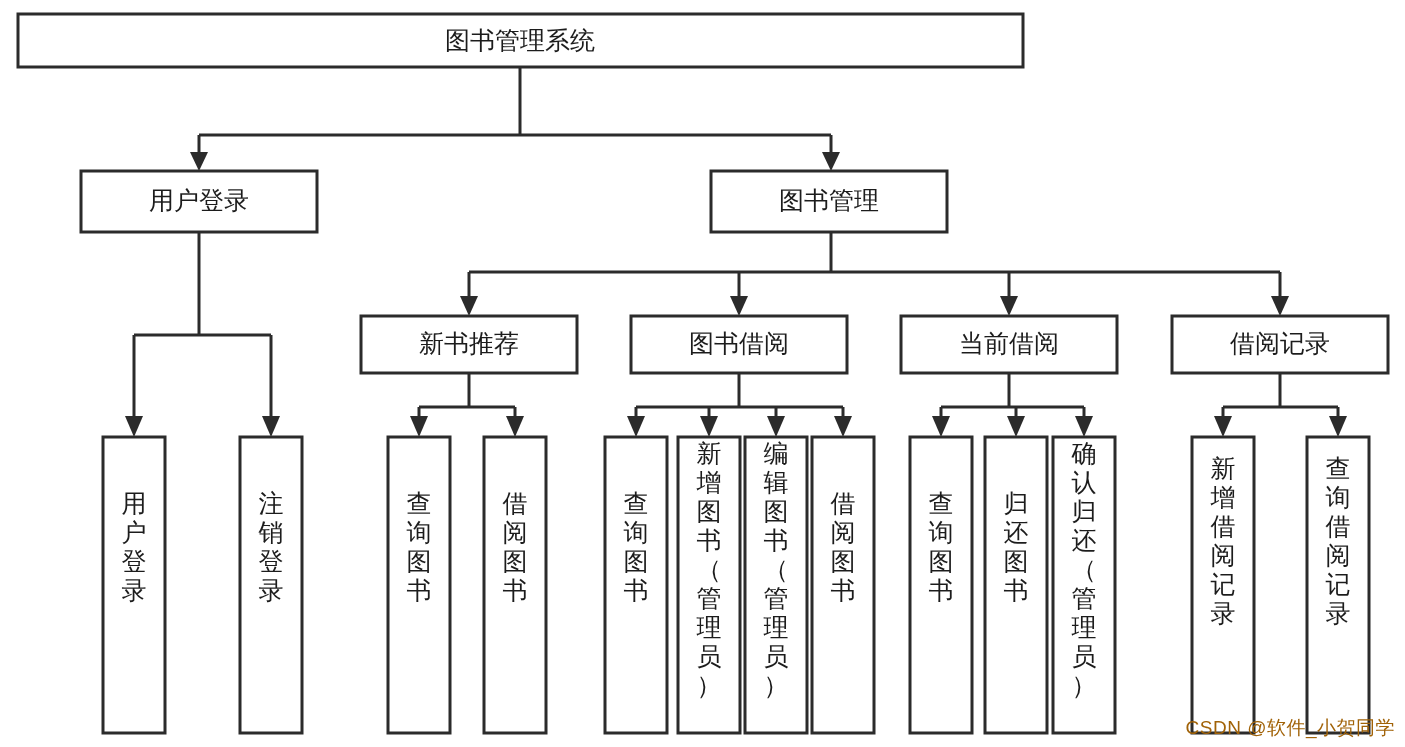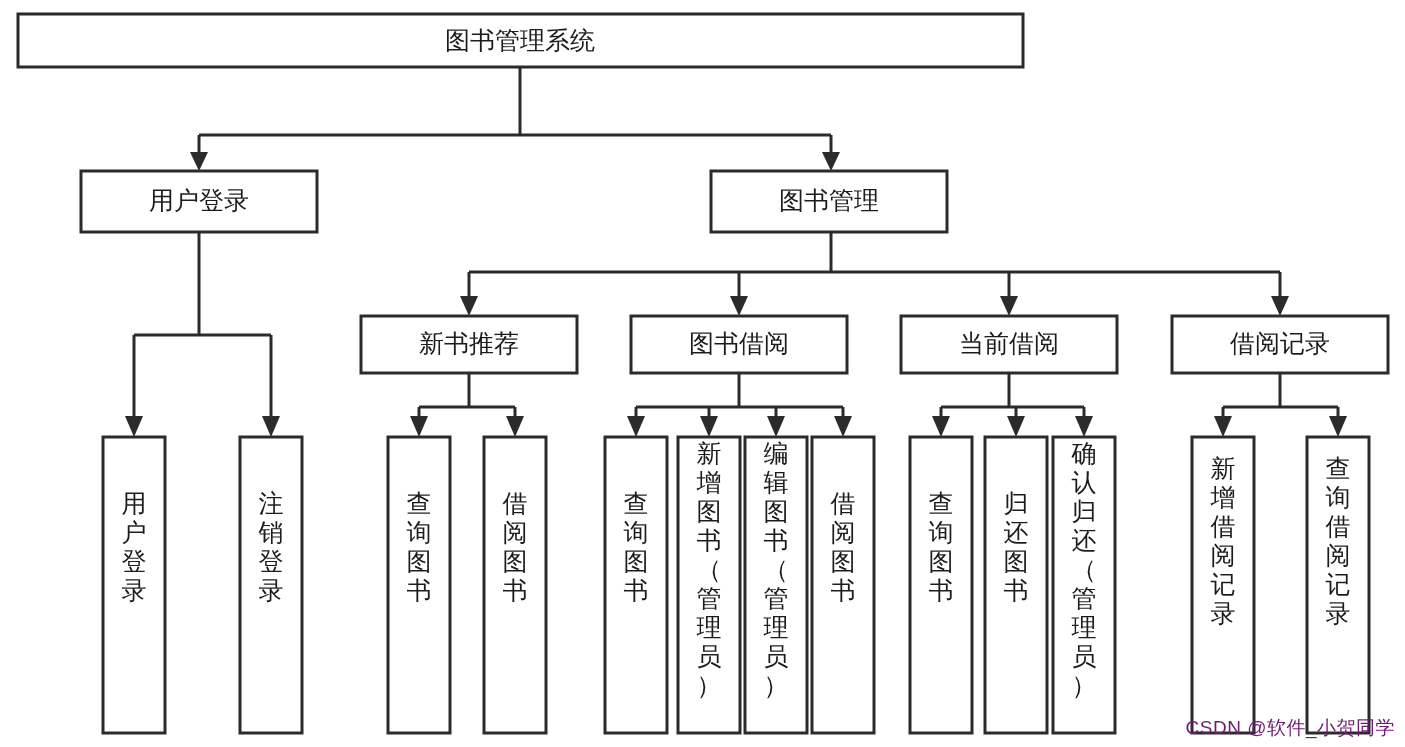--- a/index.html
+++ b/index.html
@@ -50,21 +50,21 @@
     fill: none;
   }
   .arrowhead {
     fill: #2b2b2b;
     stroke: none;
   }
   .watermark {
     position: absolute;
     right: 10px;
     bottom: 6px;
-    color: #701a75;
+    color: #a16207;
     font-size: 19px;
     font-family: "Liberation Sans", sans-serif;
     white-space: nowrap;
     letter-spacing: 0.5px;
   }
 </style>
 </head>
 <body>
 
 <div id="diagram-root">

